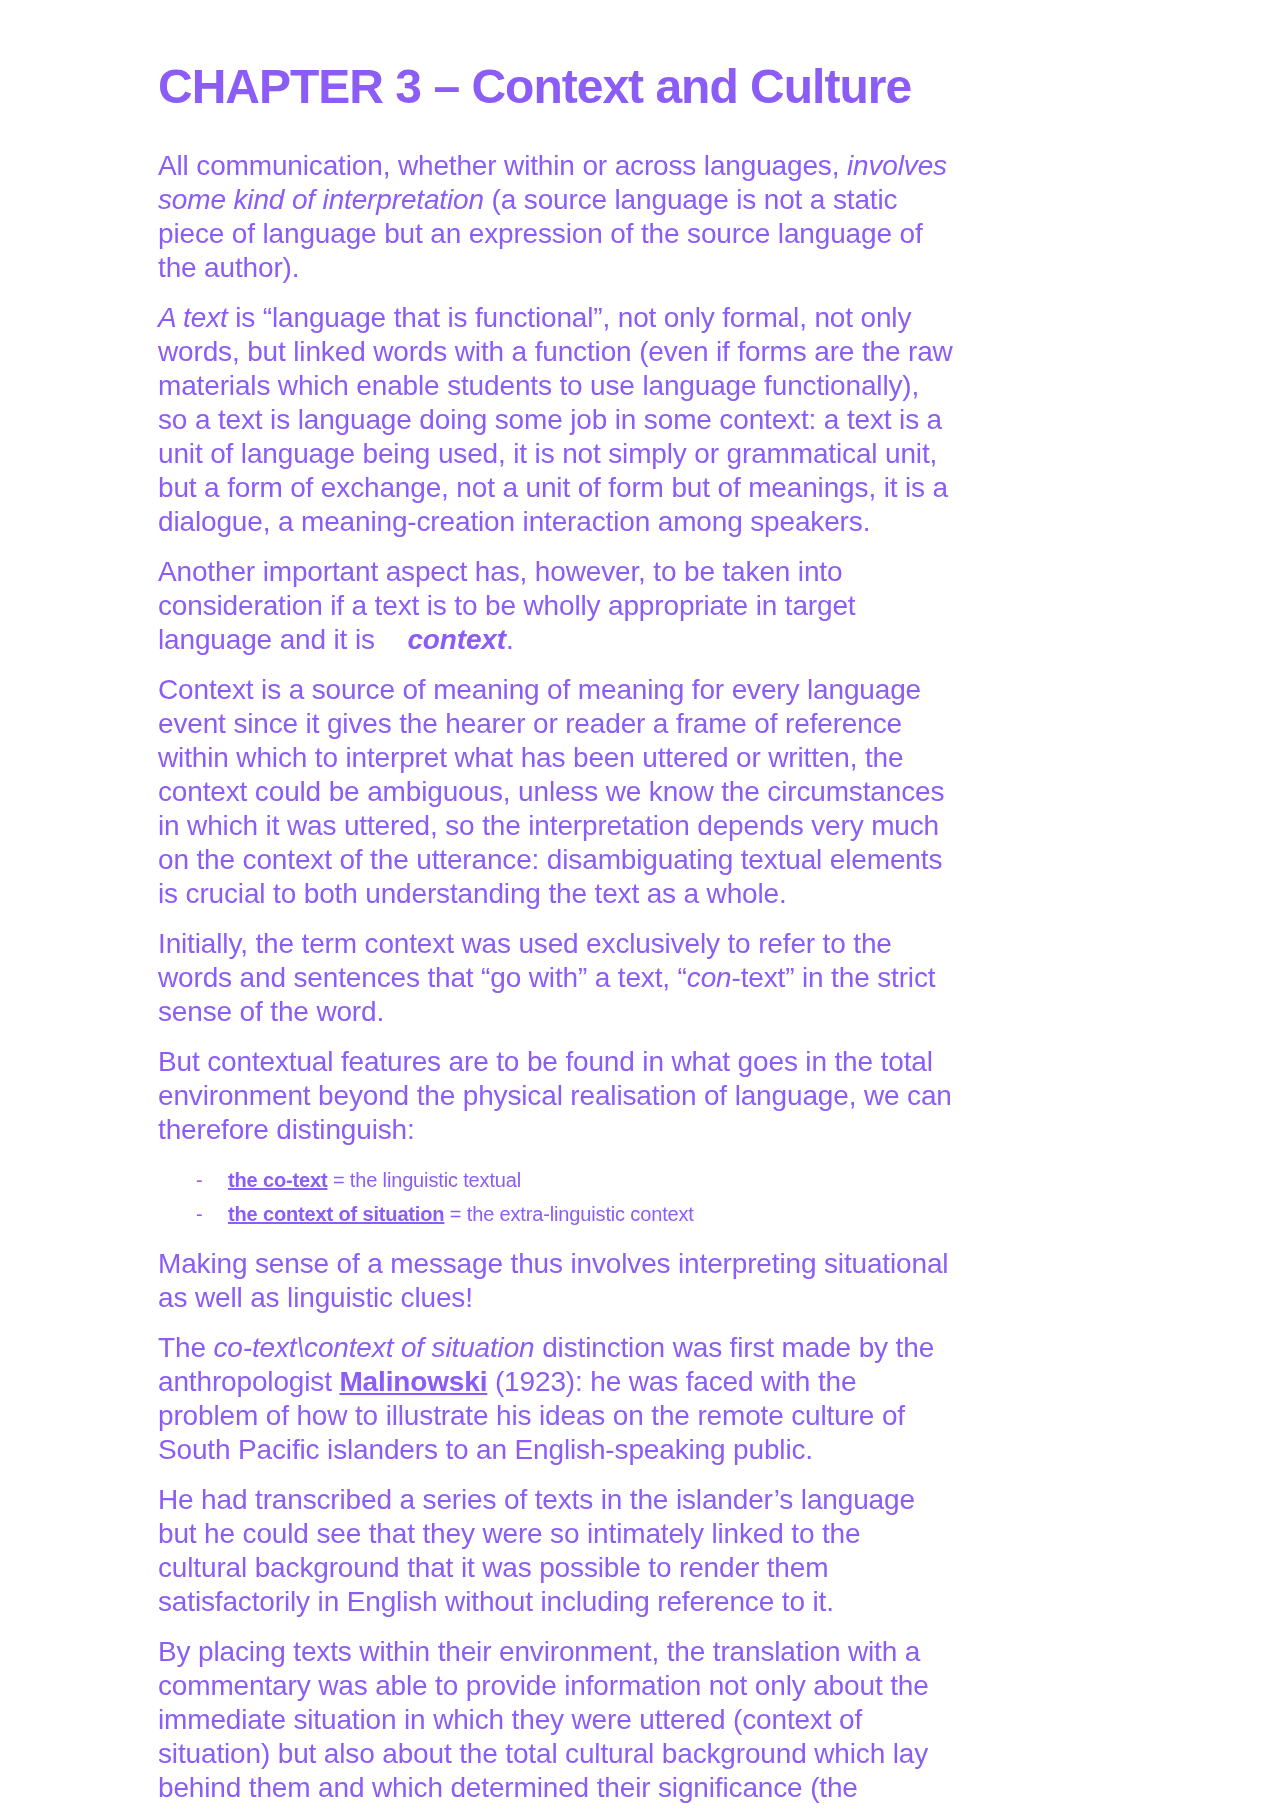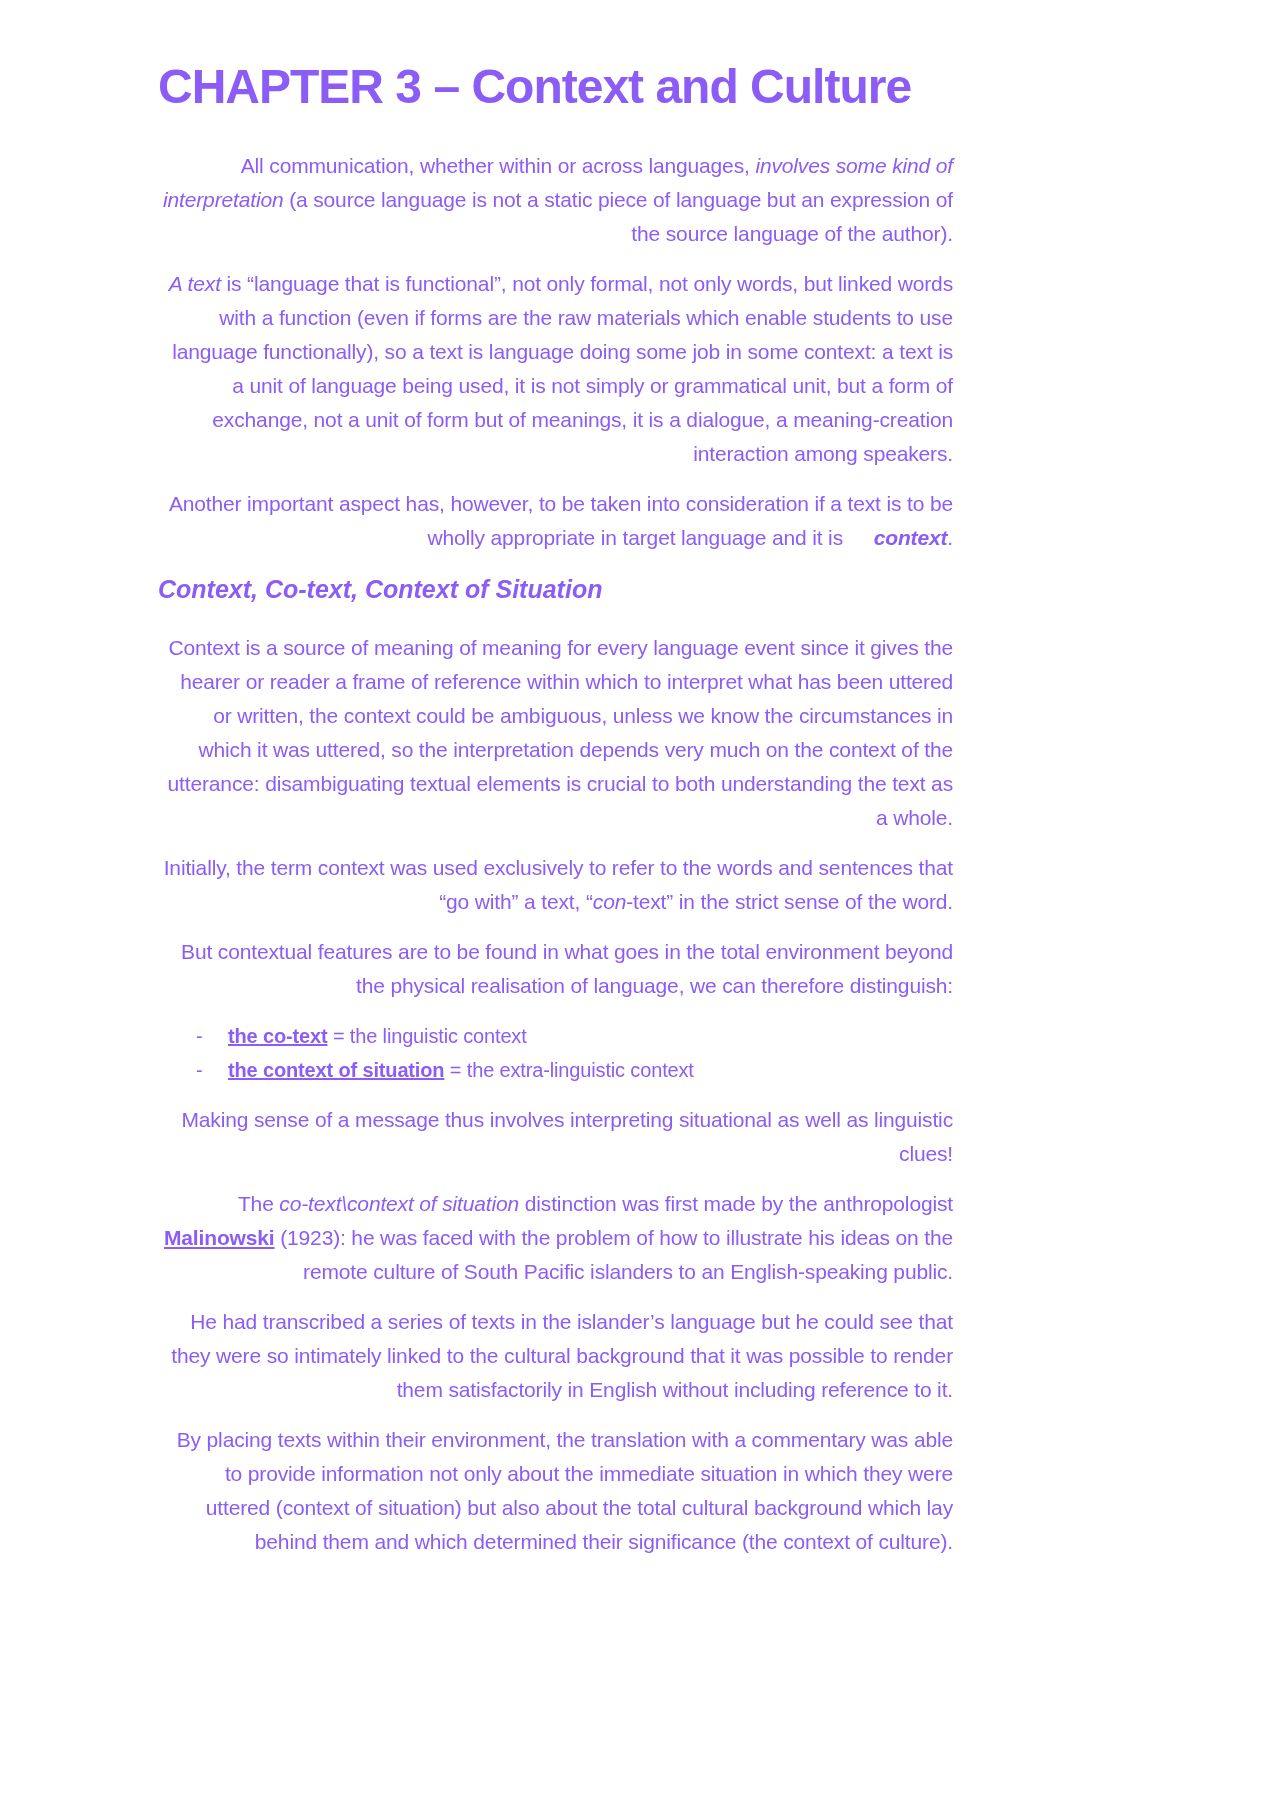--- a/index.html
+++ b/index.html
@@ -20,25 +20,24 @@
     margin: 0 0 38px 0;
   }
   h2.section-heading {
     font-size: 25px;
     line-height: 36px;
     font-weight: 700;
     font-style: italic;
     margin: 4px 0 24px 0;
   }
   p.para {
-    font-size: 21px;
+    font-size: 28px;
     line-height: 34px;
     letter-spacing: -0.15px;
     margin: 0 0 16px 0;
-    text-align: right;
   }
   .i  { font-style: italic; }
   .b  { font-weight: 700; text-decoration: underline; }
   .bi { font-weight: 700; font-style: italic; margin-left: 25px; }
   .bullet-list { margin: 8px 0 16px 0; }
   .bullet-row {
     display: flex;
     align-items: flex-start;
     padding-left: 38px;
     font-size: 20px;
@@ -55,35 +54,32 @@
   <h1 class="doc-title">
     <span>CHAPTER 3 – Context and Culture</span>
   </h1>
 
   <p class="para"><span>All communication, whether within or across languages, </span><span class="i">involves some kind of interpretation</span><span> (a source language is not a static piece of language but an expression of the source language of the author).</span></p>
 
   <p class="para"><span class="i">A text</span><span> is “language that is functional”, not only formal, not only words, but linked words with a function (even if forms are the raw materials which enable students to use language functionally), so a text is language doing some job in some context: a text is a unit of language being used, it is not simply or grammatical unit, but a form of exchange, not a unit of form but of meanings, it is a dialogue, a meaning-creation interaction among speakers.</span></p>
 
   <p class="para"><span>Another important aspect has, however, to be taken into consideration if a text is to be wholly appropriate in target language and it is </span><span class="bi">context</span><span>.</span></p>
 
-  <h2 class="section-heading">
-    <span>Context, Co-text, Context of Situation</span>
-  </h2>
 
   <p class="para"><span>Context is a source of meaning of meaning for every language event since it gives the hearer or reader a frame of reference within which to interpret what has been uttered or written, the context could be ambiguous, unless we know the circumstances in which it was uttered, so the interpretation depends very much on the context of the utterance: disambiguating textual elements is crucial to both understanding the text as a whole.</span></p>
 
   <p class="para"><span>Initially, the term context was used exclusively to refer to the words and sentences that “go with” a text, “</span><span class="i">con</span><span>-text” in the strict sense of the word.</span></p>
 
 
   <p class="para"><span>But contextual features are to be found in what goes in the total environment beyond the physical realisation of language, we can therefore distinguish:</span></p>
 
   <div class="bullet-list">
     <div class="bullet-row">
       <span class="bullet-dash">-</span>
-      <span><span class="b">the co-text</span><span> = the linguistic context</span></span>
+      <span><span class="b">the co-text</span><span> = the linguistic textual</span></span>
     </div>
     <div class="bullet-row">
       <span class="bullet-dash">-</span>
       <span><span class="b">the context of situation</span><span> = the extra-linguistic context</span></span>
     </div>
   </div>
 
   <p class="para"><span>Making sense of a message thus involves interpreting situational as well as linguistic clues!</span></p>
 
   <p class="para"><span>The </span><span class="i">co-text\context of situation</span><span> distinction was first made by the anthropologist </span><span class="b">Malinowski</span><span> (1923): he was faced with the problem of how to illustrate his ideas on the remote culture of South Pacific islanders to an English-speaking public.</span></p>

